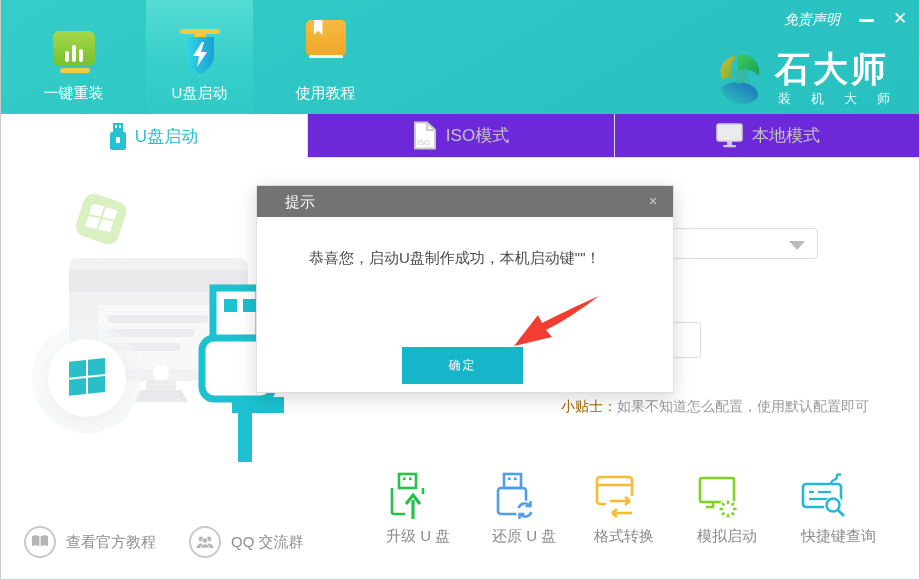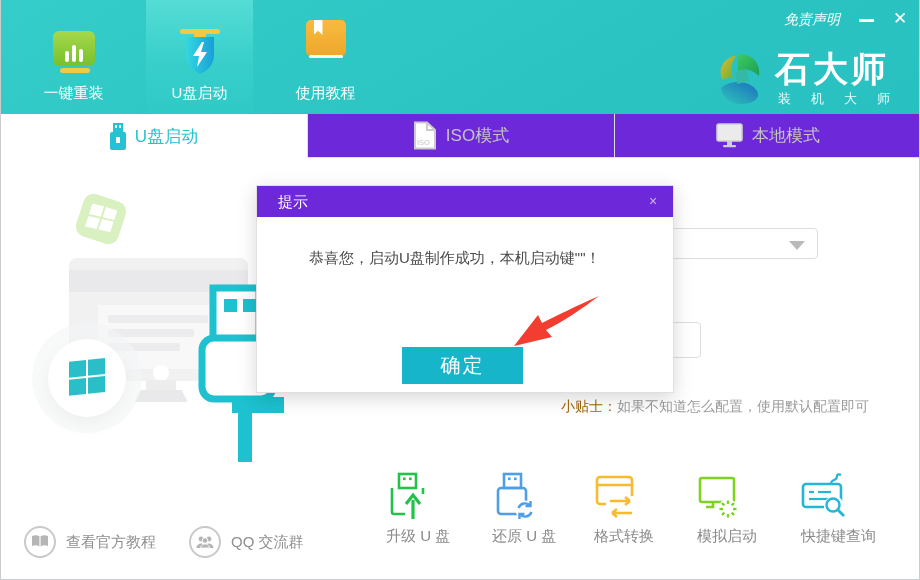--- a/index.html
+++ b/index.html
@@ -103,27 +103,27 @@
   .flink .flabel { color:#8f8f8f; font-size:15px; }
 
   .tool { position:absolute; top:472px; width:104px; display:flex; flex-direction:column;
           align-items:flex-start; cursor:pointer; }
   #tool1{left:385px;} #tool2{left:491px;} #tool3{left:593px;} #tool4{left:696px;} #tool5{left:800px;}
   .tool .tlabel { margin-top:7px; color:#8a8a8a; font-size:15px; white-space:nowrap; }
 
   
   .dialog { position:absolute; left:255px; top:185px; width:418px; height:208px; background:#fff;
             border:1px solid #dfdfdf; box-shadow:0 5px 18px rgba(0,0,0,.16); z-index:10; }
-  .dialog-title { position:absolute; left:0; top:0; width:100%; height:31px; background:#6d28d9;
-                  color:#fff; font-size:15px; line-height:31px; padding-left:21px; }
+  .dialog-title { position:absolute; left:0; top:0; width:100%; height:31px; background:#737373;
+                  color:#fff; font-size:15px; line-height:31px; padding-left:28px; }
   .dialog-close { position:absolute; right:10px; top:5px; width:20px; height:20px; color:rgba(255,255,255,.65);
                   font-size:14px; text-align:center; line-height:20px; cursor:pointer; }
   .dialog-msg { position:absolute; left:52px; top:63px; font-size:15px; color:#4a4a4a; }
   .dialog-ok { position:absolute; left:145px; top:161px; width:121px; height:37px; background:#16b5ca;
-               border:none; color:#fff; font-size:20px; letter-spacing:2px; cursor:pointer; }
+               border:none; color:#fff; font-size:12px; letter-spacing:2px; cursor:pointer; }
   .arrow { position:absolute; left:503px; top:292px; z-index:20; pointer-events:none; }
 </style>
 </head>
 <body>
 
 <div class="app">
 
   <div class="header">
 
     <div class="nav-tab" id="nav1">

